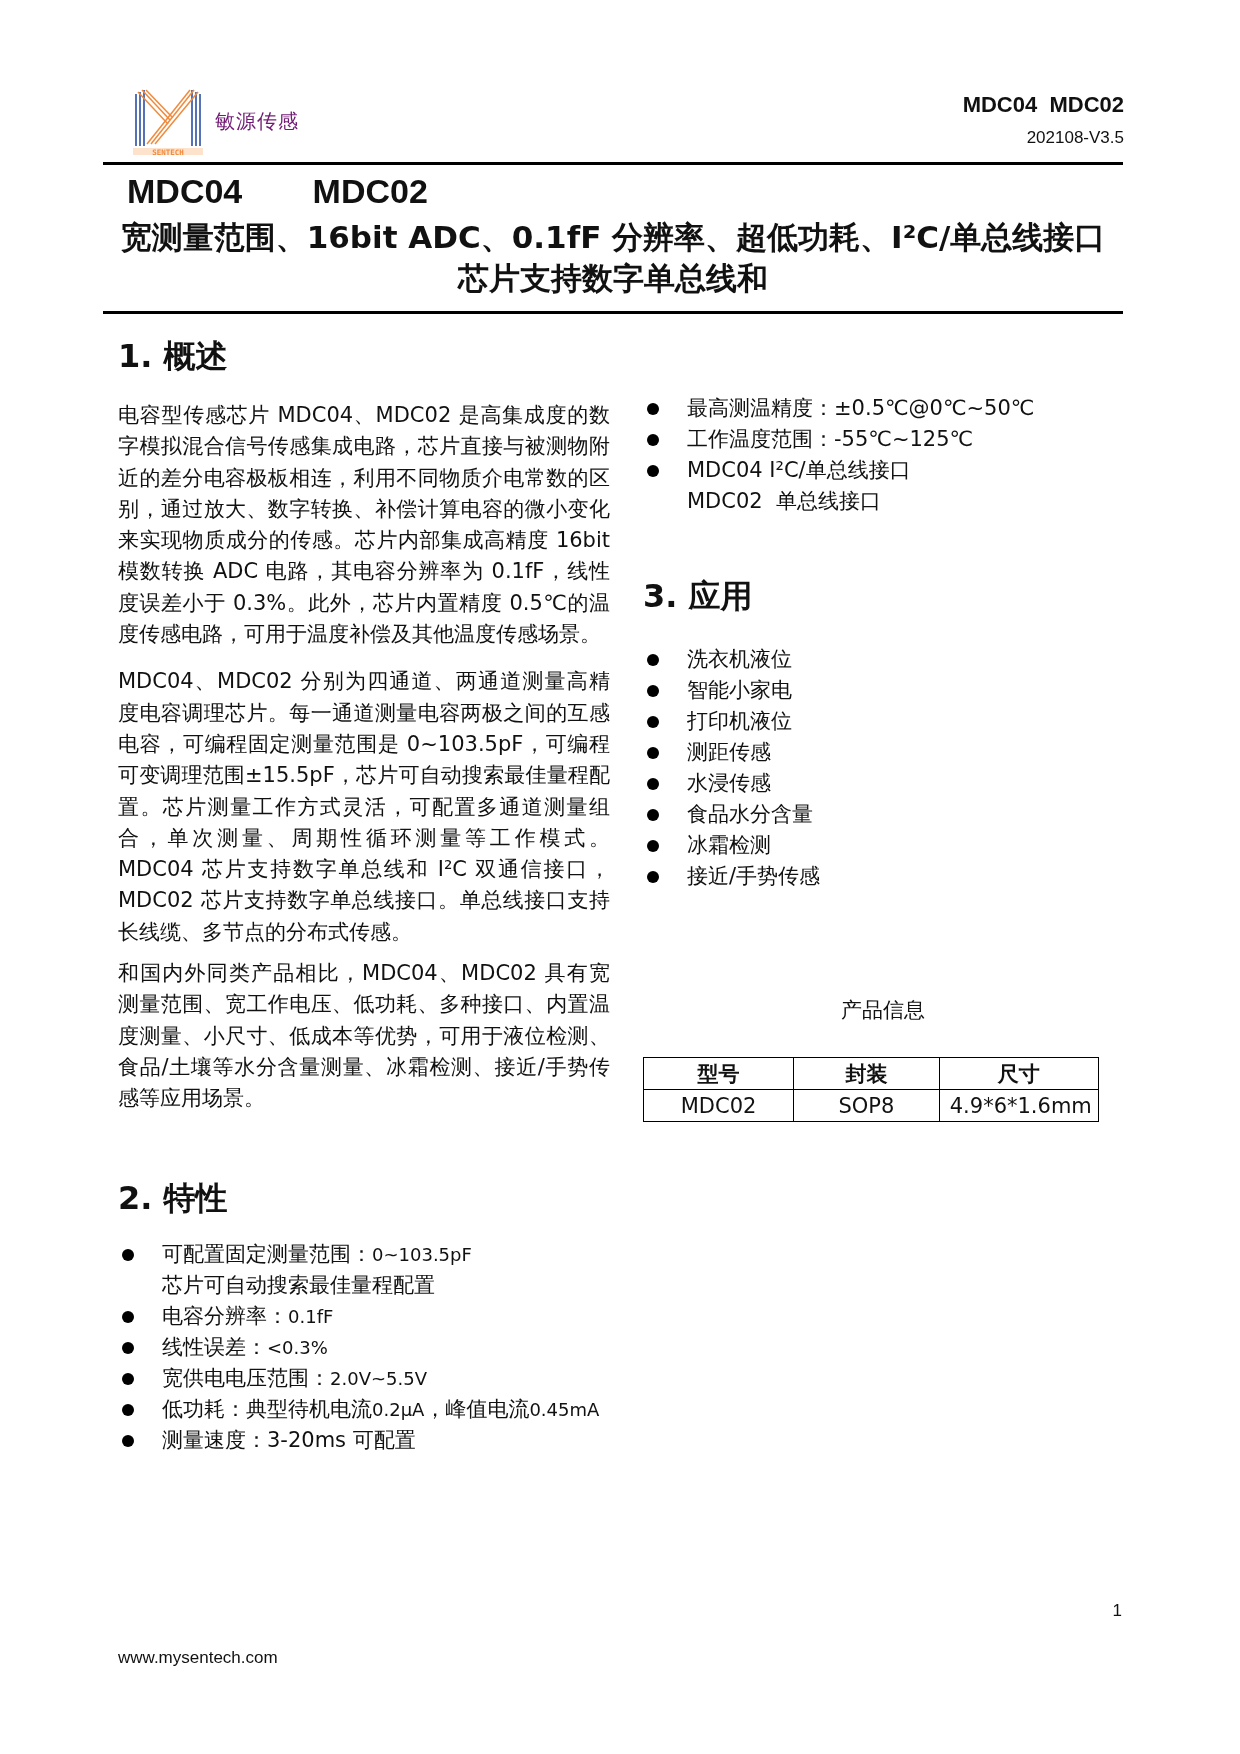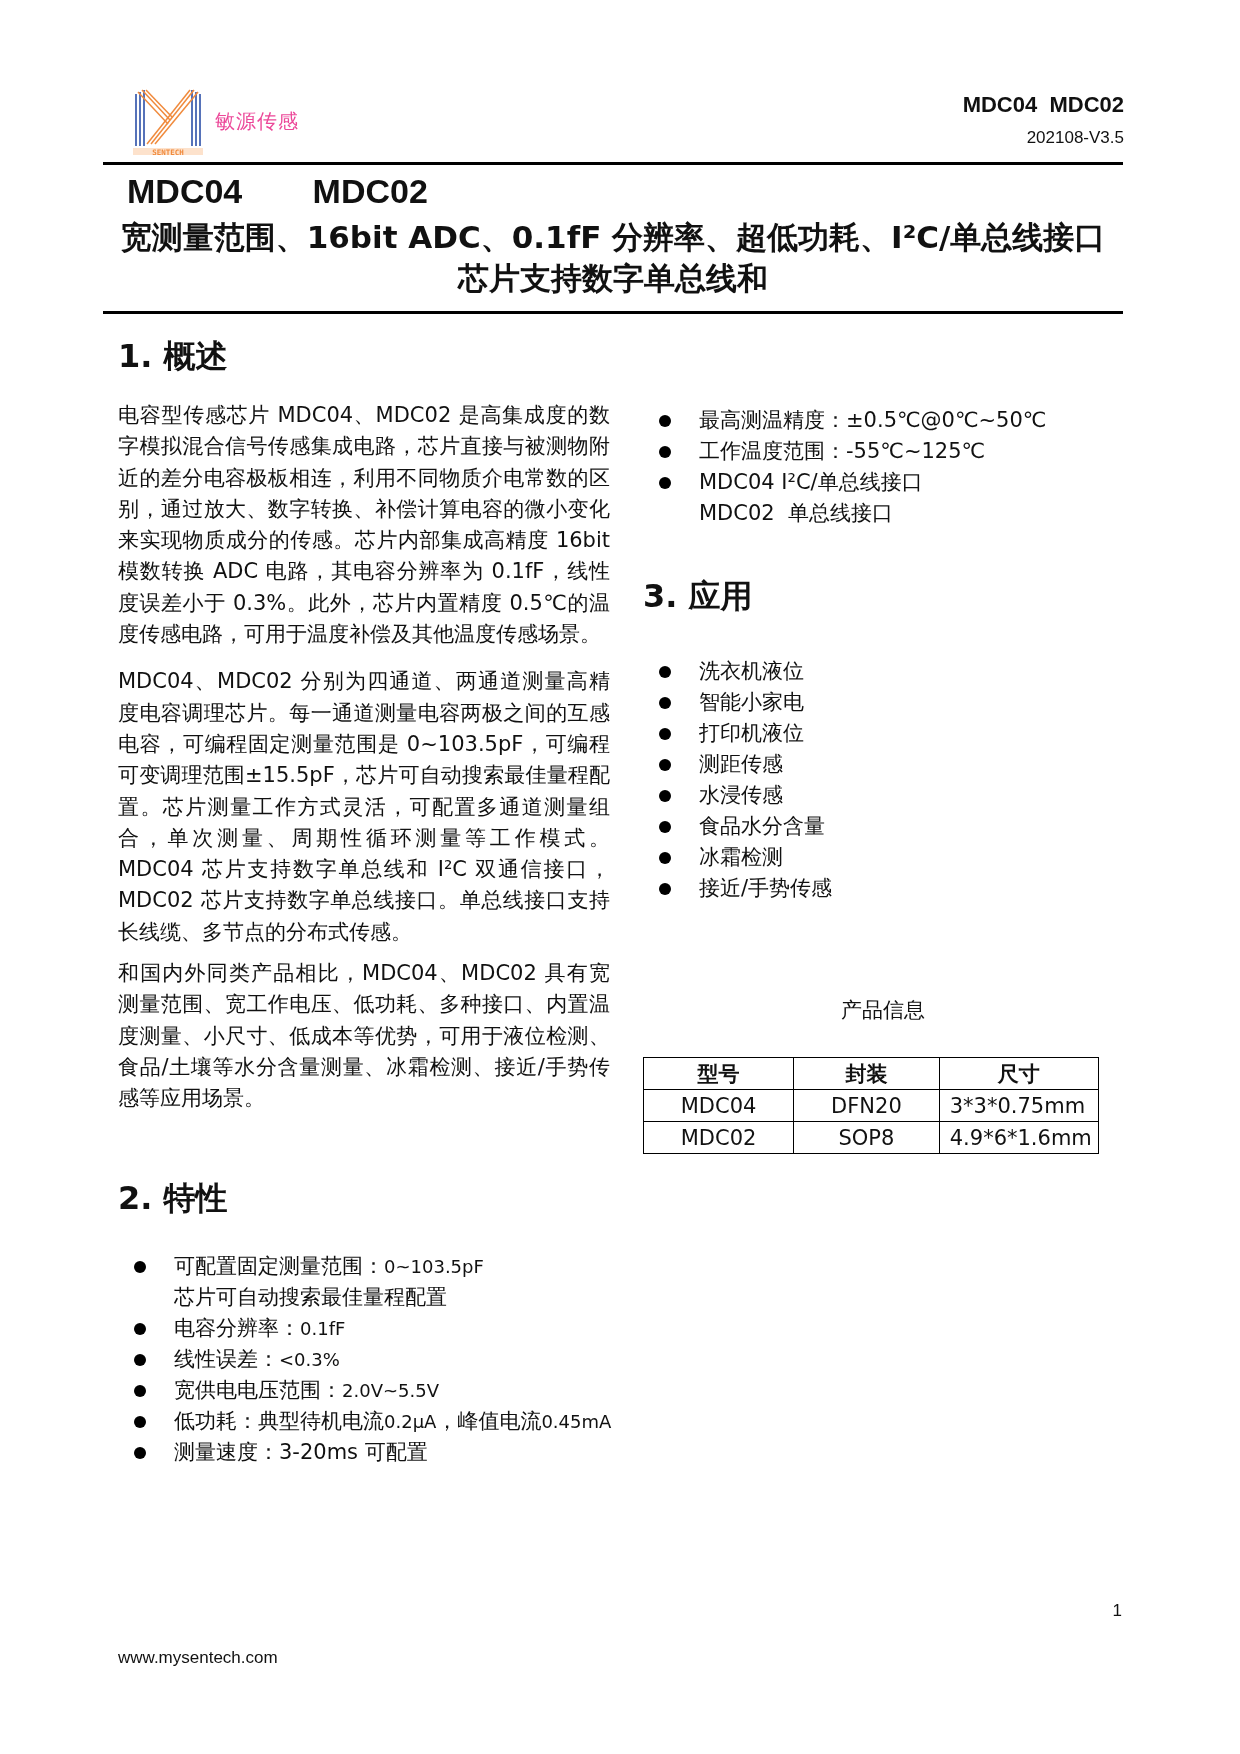--- a/index.html
+++ b/index.html
@@ -2,41 +2,41 @@
 <html><head>
 <meta charset="utf-8">
 <style>
   html, body { margin: 0; padding: 0; background: #ffffff; }
   body { width: 1240px; height: 1754px; position: relative; overflow: hidden;
          font-family: "DejaVu Sans", "Liberation Sans", sans-serif; color: #111; }
   .abs { position: absolute; }
 
   
   .logo { left: 133px; top: 86px; width: 70px; height: 70px; }
-  .logo-cn { left: 215px; top: 108px; font-size: 20px; color: #ec4899; letter-spacing: 1px; }
+  .logo-cn { left: 215px; top: 108px; font-size: 20px; color: #701a75; letter-spacing: 1px; }
   .hdr-right { right: 116px; top: 92px; text-align: right; }
   .hdr-model { font-size: 22px; font-weight: bold; font-family: "Liberation Sans", sans-serif; }
   .hdr-ver { font-size: 17px; margin-top: 10px; font-family: "Liberation Sans", sans-serif; }
 
   .rule { left: 103px; width: 1020px; height: 3px; background: #000; }
 
   
   .t-models { left: 127px; top: 172px; font-size: 34px; font-weight: bold;
               font-family: "Liberation Sans", sans-serif; word-spacing: 14px; }
   .t-line2 { left: 103px; width: 1020px; top: 217px; text-align: center; font-size: 31px;
              font-weight: bold; white-space: nowrap; }
   .t-line3 { left: 103px; width: 1020px; top: 258px; text-align: center; font-size: 31px;
              font-weight: bold; }
 
   
   .h2 { font-size: 32px; font-weight: bold; }
   .para { font-size: 21px; line-height: 31.3px; text-align: justify; width: 492px; }
   .para + .para { margin-top: 10px; }
 
-  ul.bul { list-style: none; margin: 12px; padding: 0; font-size: 21px; }
+  ul.bul { list-style: none; margin: 0; padding: 0; font-size: 21px; }
   ul.bul li { position: relative; padding-left: 44px; line-height: 31px; }
   ul.bul li .dot { position: absolute; left: 4px; top: 10px; width: 12px; height: 12px;
                    border-radius: 50%; background: #000; }
   ul.bul li .sub { display: block; }
   .small { font-size: 18px; }
 
   
   .tbl-caption { left: 643px; width: 480px; top: 996px; text-align: center; font-size: 21px; }
   table.pi { position: absolute; left: 643px; top: 1057px; width: 456px; border-collapse: collapse;
              font-size: 21px; }
@@ -160,25 +160,20 @@
     </colgroup>
   <thead>
     <tr>
       <th>型号</th>
       <th>封装</th>
       <th>尺寸</th>
     </tr>
   </thead>
   <tbody>
     <tr>
-      <td>MDC04</td>
-      <td>DFN20</td>
-      <td class="size">3*3*0.75mm</td>
-    </tr>
-    <tr>
       <td>MDC02</td>
       <td>SOP8</td>
       <td class="size">4.9*6*1.6mm</td>
     </tr>
   </tbody>
 </table>
 
 <div class="abs footer-url">www.mysentech.com</div>
 <div class="abs footer-page">1</div>
 

